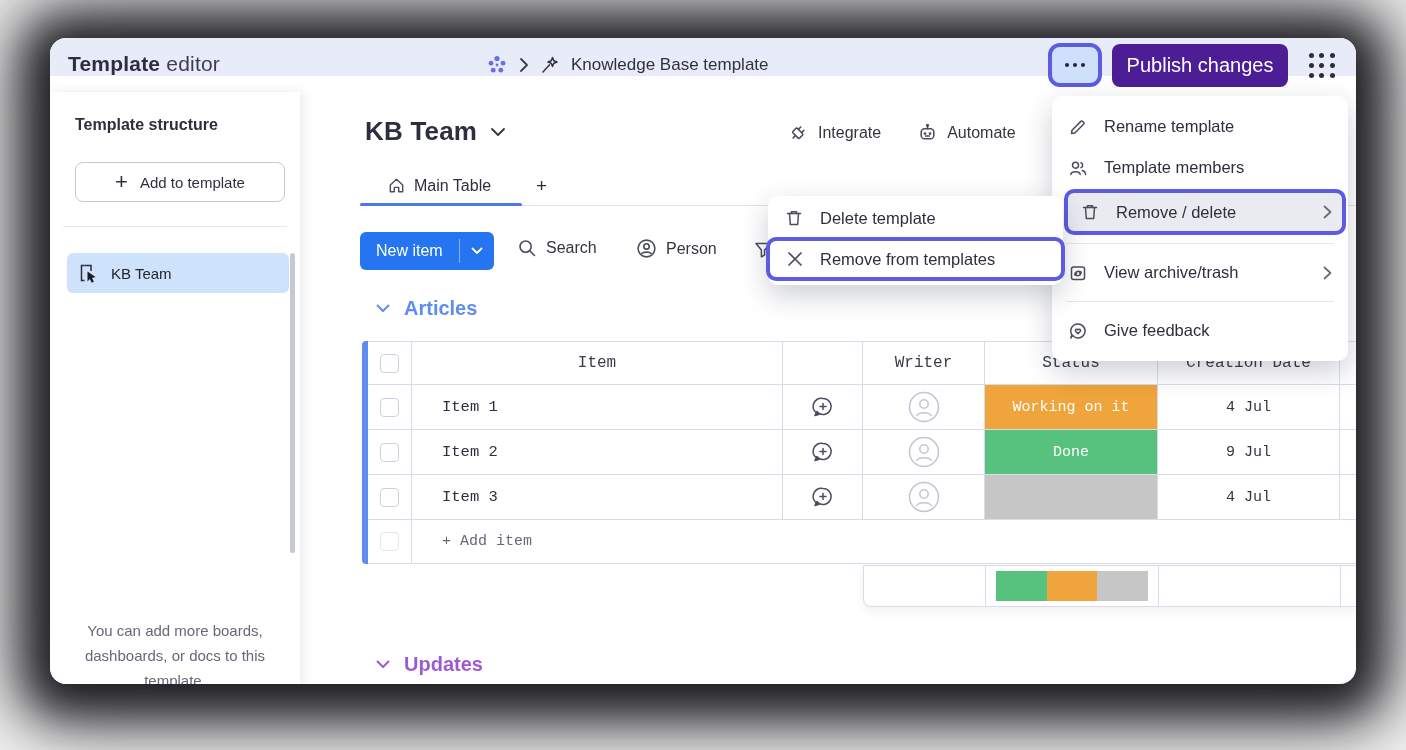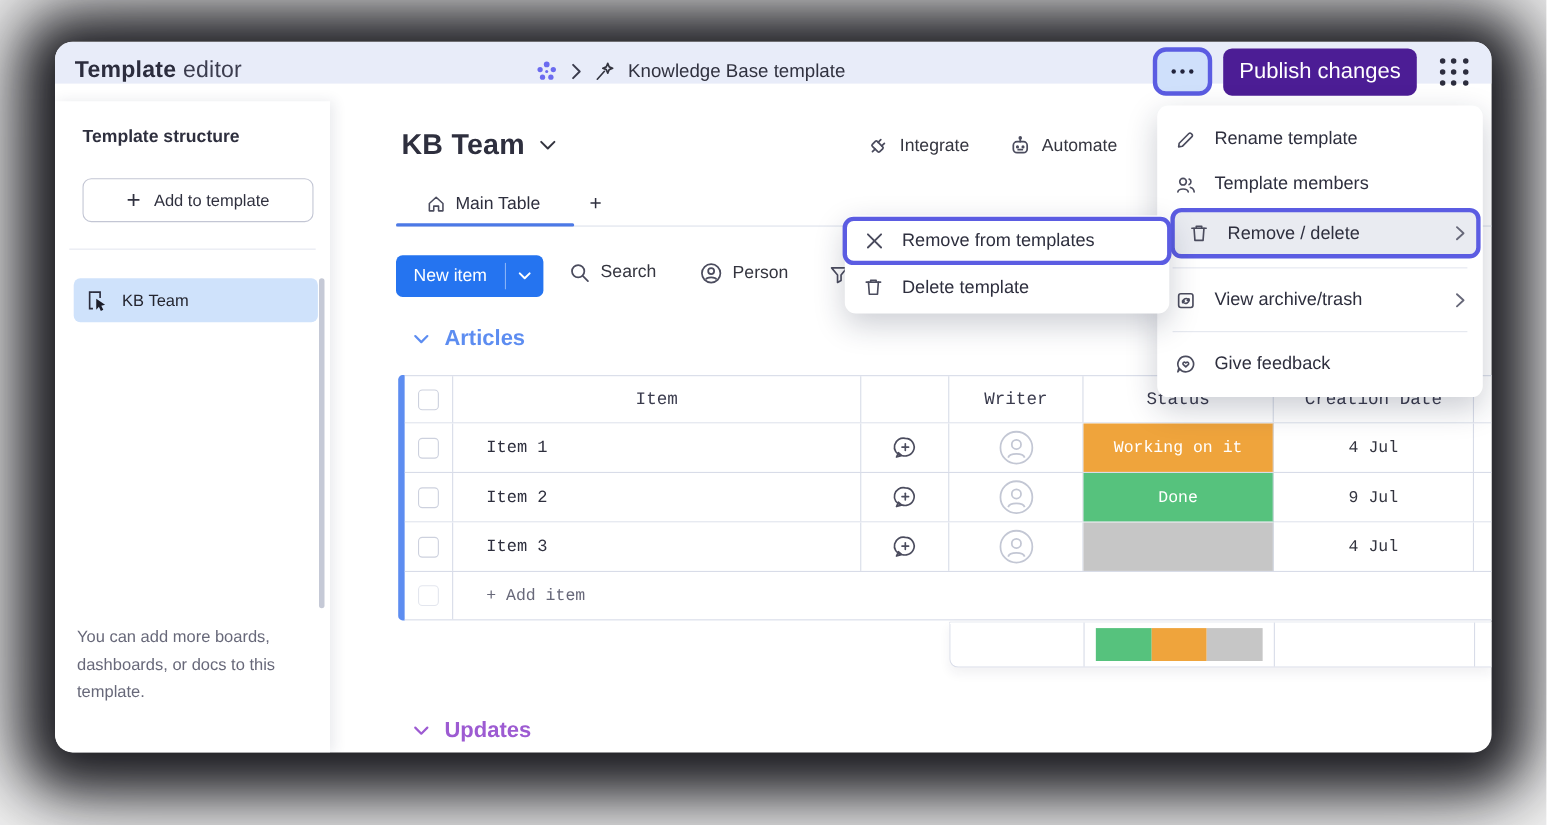--- a/index.html
+++ b/index.html
@@ -29,21 +29,21 @@
   .sidebar { position:absolute; left:0; top:54px; width:250px; bottom:0; background:#fff;
              box-shadow:3px 0 12px rgba(40,50,80,.10); border-bottom-left-radius:16px; }
   .sb-heading { position:absolute; left:25px; top:24px; font-size:16px; font-weight:700; color:#2e2f3e; }
   .sb-add { position:absolute; left:25px; top:70px; width:210px; height:40px; border:1px solid #c3c6d4; border-radius:8px;
             background:#fff; display:flex; align-items:center; justify-content:center; gap:12px; font-size:15px; color:#30313f; cursor:pointer; }
   .sb-add .plus { font-size:22px; font-weight:300; color:#30313f; line-height:1; }
   .sb-divider { position:absolute; left:13px; top:134px; width:224px; height:1px; background:#e4e7ef; }
   .sb-item { position:absolute; left:17px; top:161px; width:222px; height:40px; background:#cfe2fb; border-radius:6px;
              display:flex; align-items:center; gap:12px; padding:0 10px; font-size:15px; color:#24252f; cursor:pointer; }
   .sb-scroll { position:absolute; left:240px; top:161px; width:5px; height:300px; border-radius:3px; background:#c5c9d6; }
-  .sb-note { position:absolute; left:20px; top:475px; width:210px; text-align:left; font-size:15px; line-height:25px; color:#676879; }
+  .sb-note { position:absolute; left:20px; top:526px; width:210px; text-align:center; font-size:15px; line-height:25px; color:#676879; }
 
   
   .board-title { position:absolute; left:315px; top:78px; display:flex; align-items:center; gap:13px; cursor:pointer; }
   .board-title .t { font-size:26px; font-weight:600; color:#2e2f3e; letter-spacing:.2px; }
   .board-actions { position:absolute; left:738px; top:84px; display:flex; gap:36px; }
   .board-actions .act { display:flex; align-items:center; gap:9px; font-size:16px; color:#34353f; cursor:pointer; }
 
   .tabline { position:absolute; left:310px; top:167px; right:0; height:1px; background:#dde1ec; }
   .tab { position:absolute; left:337px; top:138px; display:flex; align-items:flex-end; gap:8px; font-size:16px; color:#2e2f3e; cursor:pointer; }
   .tab-underline { position:absolute; left:310px; top:165px; width:162px; height:3px; border-radius:2px; background:#4c79e6; }
@@ -434,35 +434,35 @@
           <g fill="none" stroke="#4b4c5e" stroke-width="1.5" stroke-linecap="round" stroke-linejoin="round">
             <path d="M10 3 a7 7 0 1 1 -5.4 11.4 L2.8 17 l1-3.4 A7 7 0 0 1 10 3 Z"></path>
             <path d="M10 12.6 l-2.2-2.1 a1.35 1.35 0 1 1 2.2-1.5 a1.35 1.35 0 1 1 2.2 1.5 Z"></path>
           </g>
         </svg>
         <span>Give feedback</span>
       </div>
     </div>
 
     <div class="menu sub-menu">
+      <div class="menu-item">
+        <svg width="20" height="20" viewBox="0 0 20 20">
+          <g fill="none" stroke="#4b4c5e" stroke-width="1.5" stroke-linecap="round" stroke-linejoin="round">
+            <path d="M3.5 5.5 H16.5"></path>
+            <path d="M7.5 5.5 V3.8 H12.5 V5.5"></path>
+            <path d="M5.5 5.5 L6.3 16.5 H13.7 L14.5 5.5"></path>
+          </g>
+        </svg>
+        <span>Delete template</span>
+      </div>
       <div class="menu-item smi-ring">
         <svg width="18" height="18" viewBox="0 0 18 18">
           <g stroke="#4b4c5e" stroke-width="1.7" stroke-linecap="round">
             <line x1="3" y1="3" x2="15" y2="15"></line>
               <line x1="15" y1="3" x2="3" y2="15"></line>
           </g>
         </svg>
         <span>Remove from templates</span>
       </div>
-      <div class="menu-item">
-        <svg width="20" height="20" viewBox="0 0 20 20">
-          <g fill="none" stroke="#4b4c5e" stroke-width="1.5" stroke-linecap="round" stroke-linejoin="round">
-            <path d="M3.5 5.5 H16.5"></path>
-            <path d="M7.5 5.5 V3.8 H12.5 V5.5"></path>
-            <path d="M5.5 5.5 L6.3 16.5 H13.7 L14.5 5.5"></path>
-          </g>
-        </svg>
-        <span>Delete template</span>
-      </div>
     </div>
 
   </div>
 </div>
 
 </body></html>

